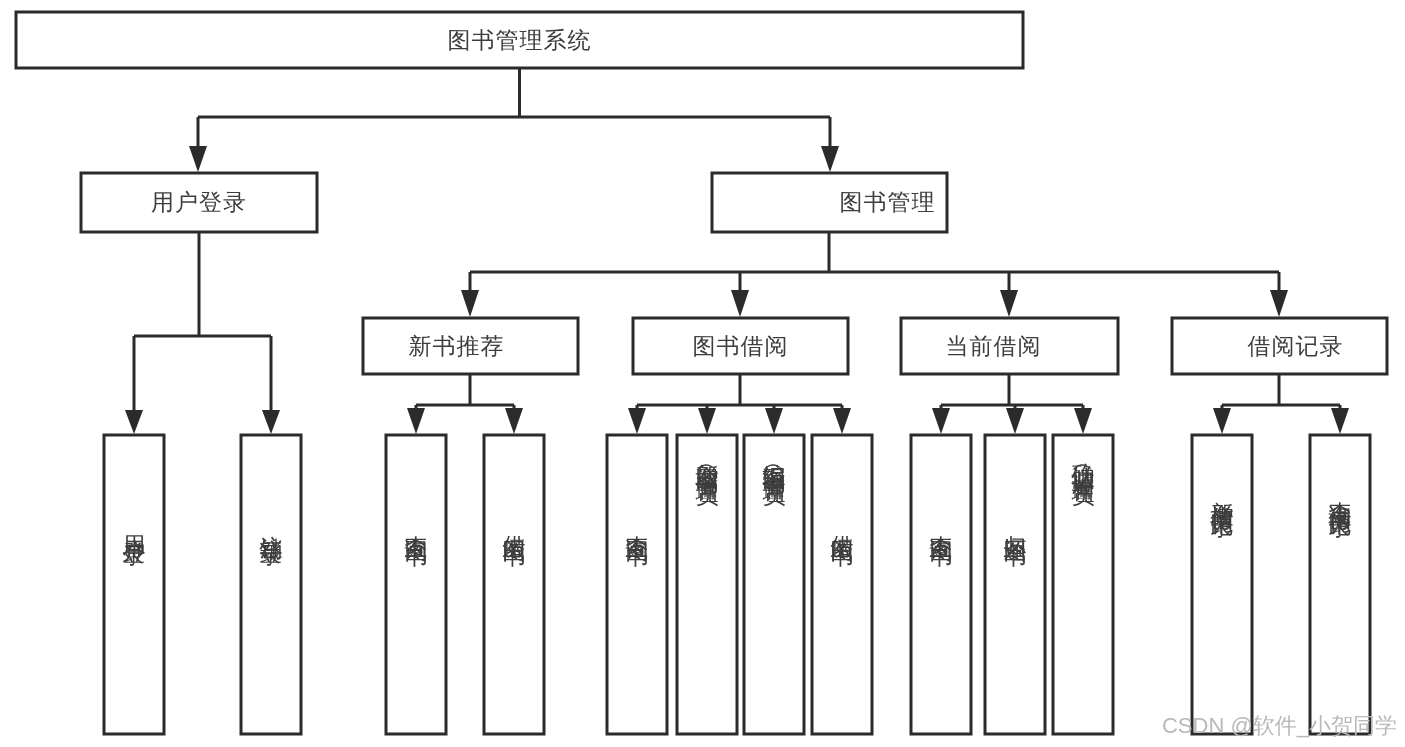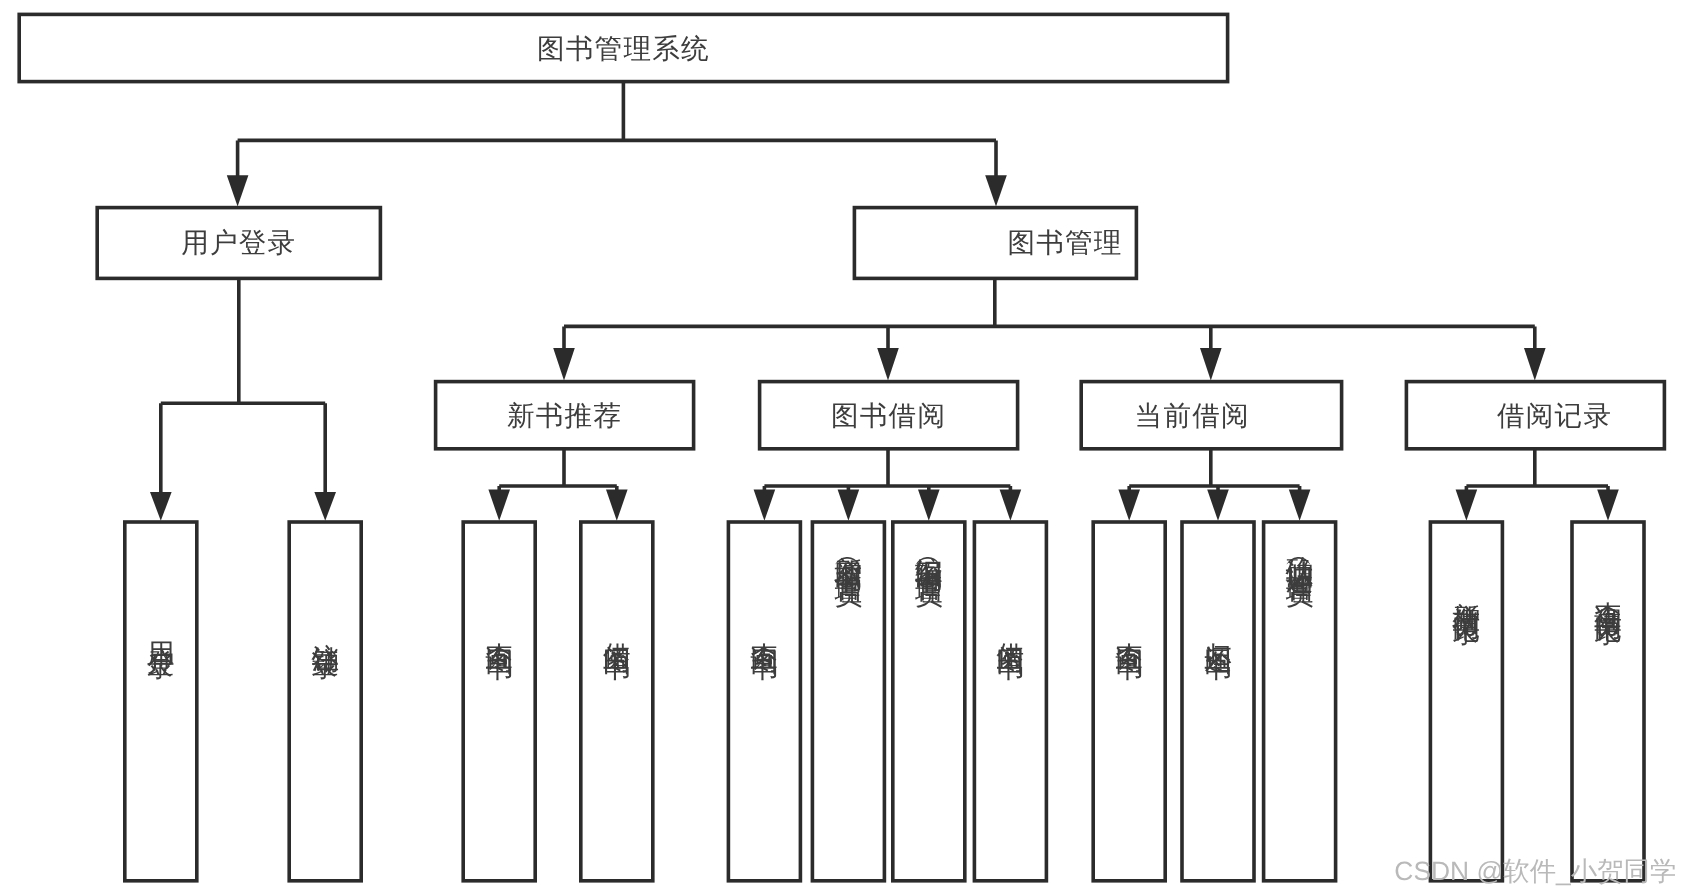--- a/index.html
+++ b/index.html
@@ -156,21 +156,21 @@
   </div>
 
   <div class="box-label-wrap" style="left:81px; top:173px; width:236px; height:59px;">
     <span class="box-label-text">用户登录</span>
   </div>
 
   <div class="box-label-wrap" style="left:748px; top:173px; width:235px; height:59px;margin-left:22px;">
     <span class="box-label-text">图书管理</span>
   </div>
 
-  <div class="box-label-wrap" style="left:363px; top:318px; width:215px; height:56px;">
+  <div class="box-label-wrap" style="left:349px; top:318px; width:215px; height:56px;">
     <span class="box-label-text">新书推荐</span>
   </div>
 
   <div class="box-label-wrap" style="left:633px; top:318px; width:215px; height:56px;align-items:center;">
     <span class="box-label-text">图书借阅</span>
   </div>
 
   <div class="box-label-wrap" style="left:901px; top:318px; width:185px; height:56px;">
     <span class="box-label-text">当前借阅</span>
   </div>

